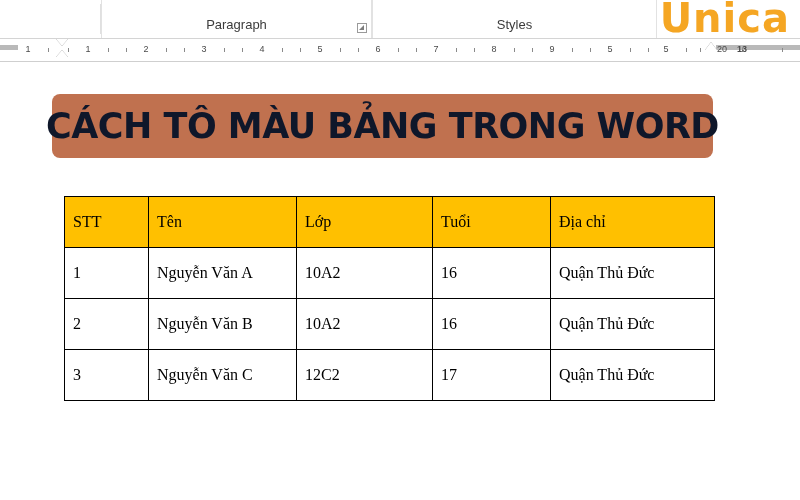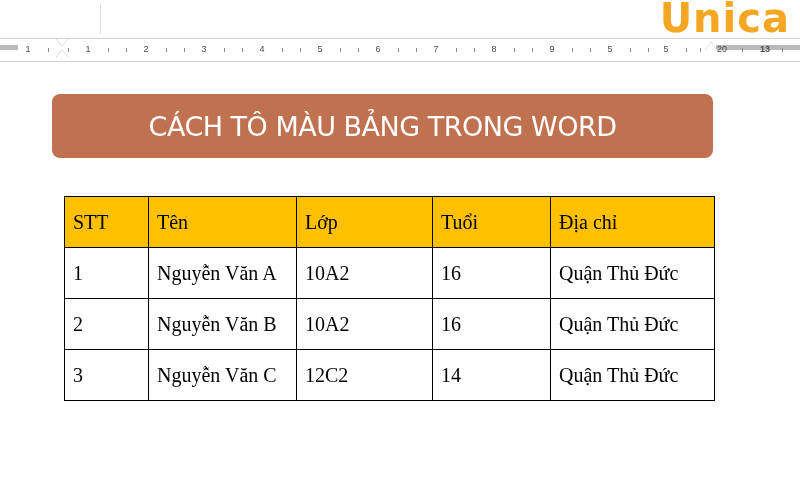--- a/index.html
+++ b/index.html
@@ -167,43 +167,43 @@
     top: 32px;
     width: 661px;
     height: 64px;
     background: #c0714f;
     border-radius: 8px;
     display: flex;
     align-items: center;
     justify-content: center;
   }
   .title-text {
-    color: #ffffff;
+    color: #0f172a;
     font-family: "DejaVu Sans", sans-serif;
-    font-weight: normal;
-    font-size: 27px;
+    font-weight: bold;
+    font-size: 35px;
     letter-spacing: -0.5px;
     white-space: nowrap;
   }
 
   
   .doc-table {
     position: absolute;
     left: 64px;
     top: 134px;
     border-collapse: collapse;
     table-layout: fixed;
     width: 650px;
   }
   .doc-table td, .doc-table th {
     border: 1px solid #000000;
     height: 50px;
     padding: 0 8px;
     font-family: "Liberation Serif", serif;
-    font-size: 20px;
+    font-size: 16px;
     color: #000000;
     text-align: left;
     vertical-align: middle;
     font-weight: normal;
   }
   .doc-table thead th {
     background: #ffc000;
   }
   .col-stt { width: 84px; }
   .col-ten { width: 148px; }
@@ -211,21 +211,28 @@
   .col-tuoi { width: 118px; }
   .col-dia { width: 164px; }
 </style>
 </head>
 <body>
 
 <div class="ribbon-strip">
 
   <div class="group-divider" style="left:100px;"></div>
 
-
+  <div class="ribbon-group" style="left:101px; width:271px;">
+    <span class="glabel">Paragraph</span>
+    <span class="dialog-launcher"></span>
+  </div>
+
+  <div class="ribbon-group" style="left:372px; width:285px;">
+    <span class="glabel">Styles</span>
+  </div>
 
   <div class="unica-logo">
     <span>Unica</span>
   </div>
 </div>
 
 <div class="ruler">
   <div class="ruler-margin" style="left:0px; width:18px;"></div>
   <div class="ruler-margin" style="left:716px; width:84px;"></div>
 
@@ -261,21 +268,21 @@
     <span class="ruler-tick" style="left:572px;"></span>
     <span class="ruler-tick" style="left:590px;"></span>
     <span class="ruler-mark" style="left:610px;">5</span>
     <span class="ruler-tick" style="left:630px;"></span>
     <span class="ruler-tick" style="left:648px;"></span>
     <span class="ruler-mark" style="left:666px;">5</span>
     <span class="ruler-tick" style="left:686px;"></span>
     <span class="ruler-tick" style="left:700px;"></span>
     <span class="ruler-mark" style="left:722px;">20</span>
     <span class="ruler-tick" style="left:742px;"></span>
-    <span class="ruler-mark" style="left:765px;font-weight:bold;">13</span>
+    <span class="ruler-mark" style="left:742px;font-weight:bold;">13</span>
     <span class="ruler-tick" style="left:782px;"></span>
   </div>
 
   <div class="ruler-indent-top"></div>
   <div class="ruler-indent-bottom"></div>
   <div class="ruler-tab-marker"></div>
 </div>
 
 <div class="page">
 
@@ -312,19 +319,19 @@
         <td>2</td>
         <td>Nguyễn Văn B</td>
         <td>10A2</td>
         <td>16</td>
         <td>Quận Thủ Đức</td>
       </tr>
       <tr>
         <td>3</td>
         <td>Nguyễn Văn C</td>
         <td>12C2</td>
-        <td>14</td>
+        <td>17</td>
         <td>Quận Thủ Đức</td>
       </tr>
     </tbody>
   </table>
 
 </div>
 
 </body></html>

